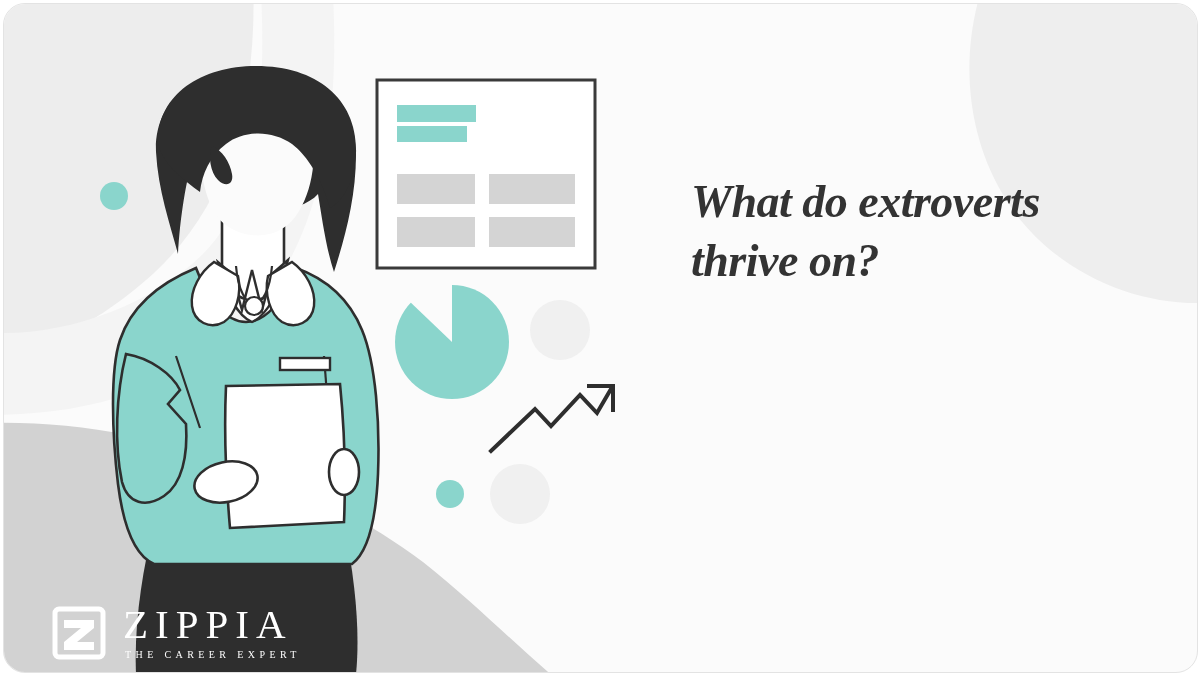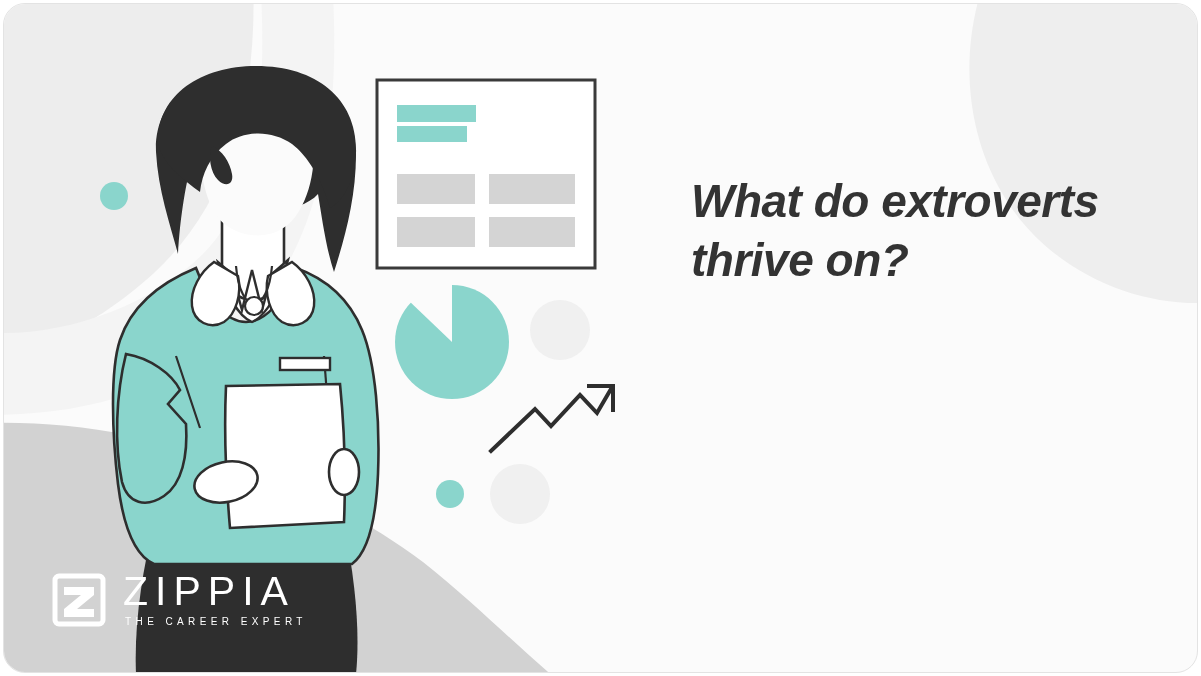--- a/index.html
+++ b/index.html
@@ -27,20 +27,21 @@
     position: absolute;
     left: 3px;
     top: 3px;
     width: 1195px;
     height: 670px;
     border-radius: 22px;
     background: #fbfbfb;
     border: 1px solid #e3e3e3;
     box-sizing: border-box;
     overflow: hidden;
+    font-family: Liberation Serif, serif;
   }
 
   
   .bg-layer {
     position: absolute;
     inset: 0;
     width: 100%;
     height: 100%;
   }
 
@@ -56,21 +57,21 @@
     font-style: italic;
     color: #333333;
     letter-spacing: -0.5px;
     white-space: pre-wrap;
   }
 
   
   .logo {
     position: absolute;
     left: 45px;
-    top: 566px;
+    top: 599px;
     display: flex;
     align-items: center;
     gap: 14px;
   }
   .logo-mark {
     width: 60px;
     height: 60px;
     flex: 0 0 auto;
   }
   .logo-text {

